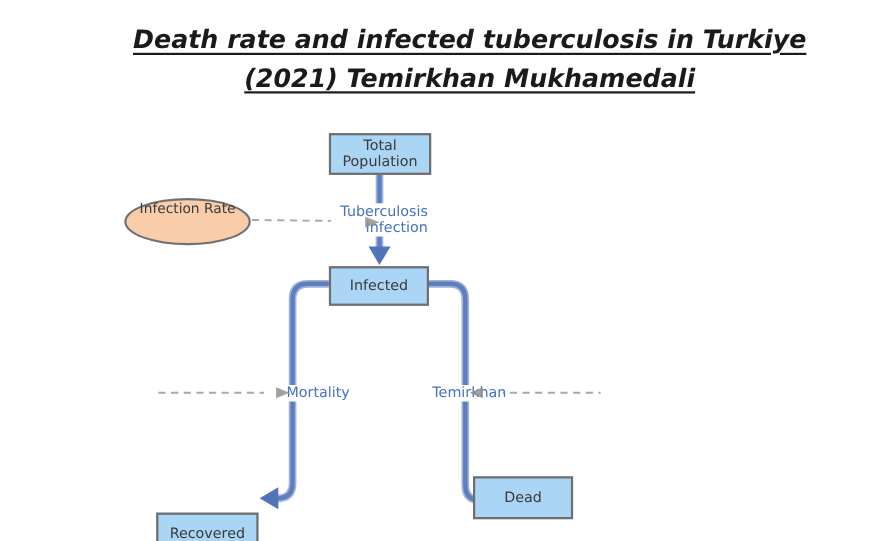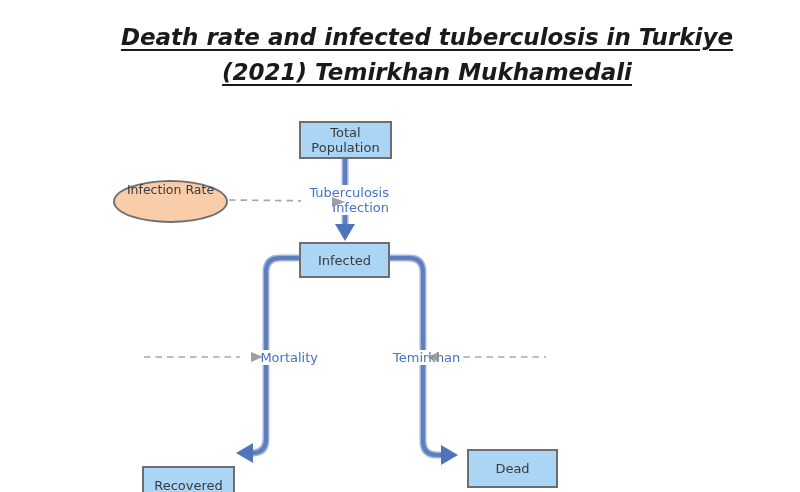--- a/index.html
+++ b/index.html
@@ -78,21 +78,21 @@
   </div>
 
   <div class="stock" style="left:299px; top:242px; width:91px; height:36px;">
     <span class="stock-label">Infected</span>
   </div>
 
   <div class="stock" style="left:142px; top:434px; width:93px; height:38px;margin-top:32px;">
     <span class="stock-label">Recovered</span>
   </div>
 
-  <div class="stock" style="left:467px; top:433px; width:91px; height:39px;margin-top:16px;">
+  <div class="stock" style="left:430px; top:433px; width:91px; height:39px;">
     <span class="stock-label">Dead</span>
   </div>
 
   <div class="variable" style="left:113px; top:180px; width:115px; height:43px;">
     <span>Infection Rate</span>
   </div>
 
 
 
   <div class="flow-label" style="left:301px; top:185px; width:88px;">Tuberculosis

